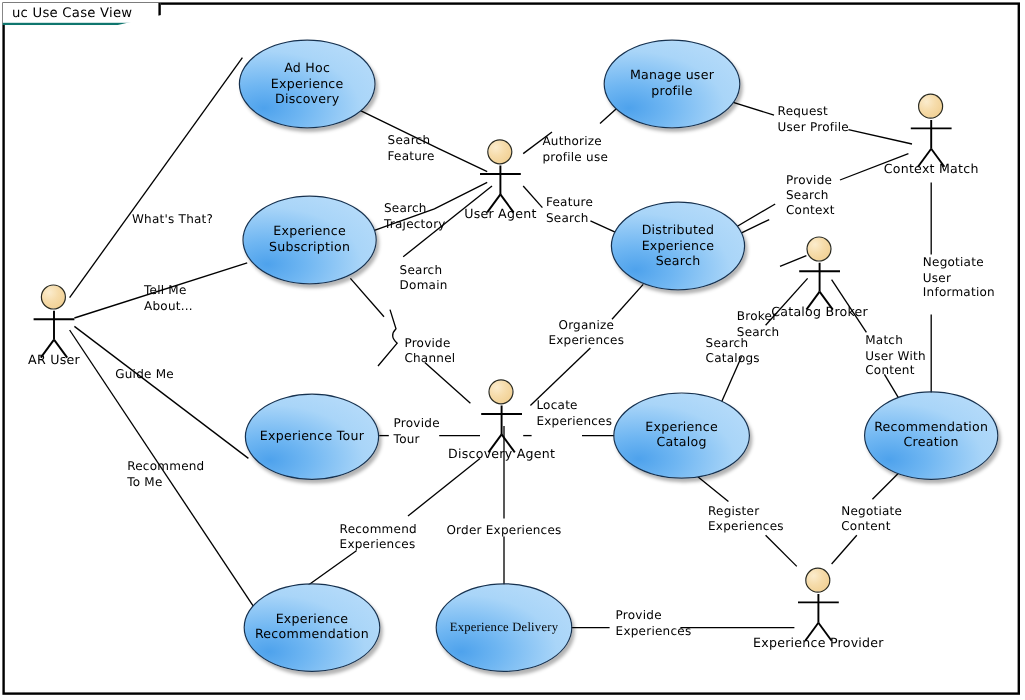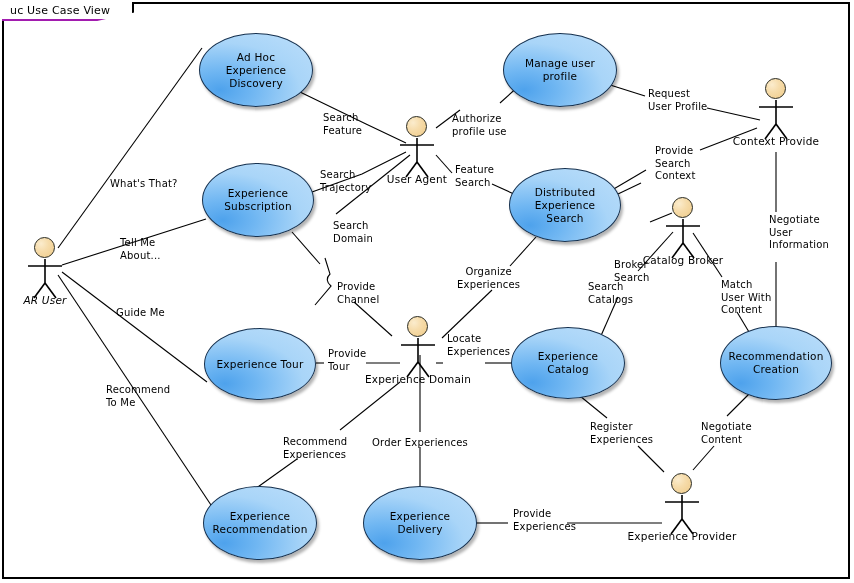--- a/index.html
+++ b/index.html
@@ -28,21 +28,21 @@
     box-sizing: border-box;
   }
   #frame-tab {
     position: absolute;
     left: 2px;
     top: 2px;
     height: 19px;
     padding: 0 22px 0 8px;
     background: #ffffff;
     border-right: 2px solid #000;
-    border-bottom: 2px solid #a21caf;
+    border-bottom: 2px solid #0f766e;
     -webkit-clip-path: polygon(0 0, 100% 0, 100% 55%, 72% 100%, 0 100%);
     clip-path: polygon(0 0, 100% 0, 100% 55%, 72% 100%, 0 100%);
     display: flex;
     align-items: center;
     box-sizing: border-box;
   }
   .tab-label {
     font-size: 11px;
     color: #000;
     white-space: nowrap;
@@ -194,26 +194,26 @@
         <span style="white-space: pre-line;">Experience Catalog</span>
       </div>
       <div class="usecase" style="left: 720px; top: 326px; width: 112px; height: 74px;">
         <span style="white-space: pre-line;">Recommendation
 Creation</span>
       </div>
       <div class="usecase" style="left: 203px; top: 486px; width: 114px; height: 74px;">
         <span style="white-space: pre-line;">Experience
 Recommendation</span>
       </div>
-      <div class="usecase" style="left: 363px; top: 486px; width: 114px; height: 74px;">
+      <div class="usecase" style="left: 363px; top: 486px; width: 114px; height: 74px; font-family: Liberation Serif, serif;">
         <span style="white-space: pre-line;">Experience Delivery</span>
       </div>
     </div>
   <div id="actors-layer">
-      <div class="actor" style="left: 18px; top: 237px; height: 72px; font-style: italic;">
+      <div class="actor" style="left: 18px; top: 237px; height: 72px;">
         <div class="actor-head"></div>
         <svg width="54" height="56" viewBox="0 0 54 56" style="position: absolute; left: 0px; top: 20px;">
           <line x1="27" y1="2" x2="27" y2="26" stroke="#000" stroke-width="1.6"></line>
           <line x1="10" y1="9" x2="44" y2="9" stroke="#000" stroke-width="1.6"></line>
           <line x1="27" y1="26" x2="16" y2="41" stroke="#000" stroke-width="1.6"></line>
           <line x1="27" y1="26" x2="38" y2="41" stroke="#000" stroke-width="1.6"></line>
         </svg>
         <div class="actor-label">AR User</div>
       </div>
       <div class="actor" style="left: 390px; top: 116px; height: 72px;">
@@ -227,58 +227,58 @@
         <div class="actor-label">User Agent</div>
       </div>
       <div class="actor" style="left: 749px; top: 78px; height: 72px;">
         <div class="actor-head"></div>
         <svg width="54" height="56" viewBox="0 0 54 56" style="position: absolute; left: 0px; top: 20px;">
           <line x1="27" y1="2" x2="27" y2="26" stroke="#000" stroke-width="1.6"></line>
           <line x1="10" y1="9" x2="44" y2="9" stroke="#000" stroke-width="1.6"></line>
           <line x1="27" y1="26" x2="16" y2="41" stroke="#000" stroke-width="1.6"></line>
           <line x1="27" y1="26" x2="38" y2="41" stroke="#000" stroke-width="1.6"></line>
         </svg>
-        <div class="actor-label">Context Provide</div>
+        <div class="actor-label">Context Match</div>
       </div>
       <div class="actor" style="left: 656px; top: 197px; height: 72px;">
         <div class="actor-head"></div>
         <svg width="54" height="56" viewBox="0 0 54 56" style="position: absolute; left: 0px; top: 20px;">
           <line x1="27" y1="2" x2="27" y2="26" stroke="#000" stroke-width="1.6"></line>
           <line x1="10" y1="9" x2="44" y2="9" stroke="#000" stroke-width="1.6"></line>
           <line x1="27" y1="26" x2="16" y2="41" stroke="#000" stroke-width="1.6"></line>
           <line x1="27" y1="26" x2="38" y2="41" stroke="#000" stroke-width="1.6"></line>
         </svg>
         <div class="actor-label">Catalog Broker</div>
       </div>
       <div class="actor" style="left: 391px; top: 316px; height: 72px;">
         <div class="actor-head"></div>
         <svg width="54" height="56" viewBox="0 0 54 56" style="position: absolute; left: 0px; top: 20px;">
           <line x1="27" y1="2" x2="27" y2="26" stroke="#000" stroke-width="1.6"></line>
           <line x1="10" y1="9" x2="44" y2="9" stroke="#000" stroke-width="1.6"></line>
           <line x1="27" y1="26" x2="16" y2="41" stroke="#000" stroke-width="1.6"></line>
           <line x1="27" y1="26" x2="38" y2="41" stroke="#000" stroke-width="1.6"></line>
         </svg>
-        <div class="actor-label">Experience Domain</div>
+        <div class="actor-label">Discovery Agent</div>
       </div>
       <div class="actor" style="left: 655px; top: 473px; height: 72px;">
         <div class="actor-head"></div>
         <svg width="54" height="56" viewBox="0 0 54 56" style="position: absolute; left: 0px; top: 20px;">
           <line x1="27" y1="2" x2="27" y2="26" stroke="#000" stroke-width="1.6"></line>
           <line x1="10" y1="9" x2="44" y2="9" stroke="#000" stroke-width="1.6"></line>
           <line x1="27" y1="26" x2="16" y2="41" stroke="#000" stroke-width="1.6"></line>
           <line x1="27" y1="26" x2="38" y2="41" stroke="#000" stroke-width="1.6"></line>
         </svg>
         <div class="actor-label">Experience Provider</div>
       </div>
     </div>
   <div id="labels-layer">
       <div class="edge-label" style="left: 110px; top: 178px;">What's That?</div>
       <div class="edge-label" style="left: 120px; top: 237px;">Tell Me
 About...</div>
-      <div class="edge-label" style="left: 116px; top: 307px;">Guide Me</div>
+      <div class="edge-label" style="left: 96px; top: 307px;">Guide Me</div>
       <div class="edge-label" style="left: 106px; top: 384px;">Recommend
 To Me</div>
       <div class="edge-label" style="left: 323px; top: 112px;">Search
 Feature</div>
       <div class="edge-label" style="left: 320px; top: 169px;">Search
 Trajectory</div>
       <div class="edge-label" style="left: 333px; top: 220px;">Search
 Domain</div>
       <div class="edge-label" style="left: 337px; top: 281px;">Provide
 Channel</div>

